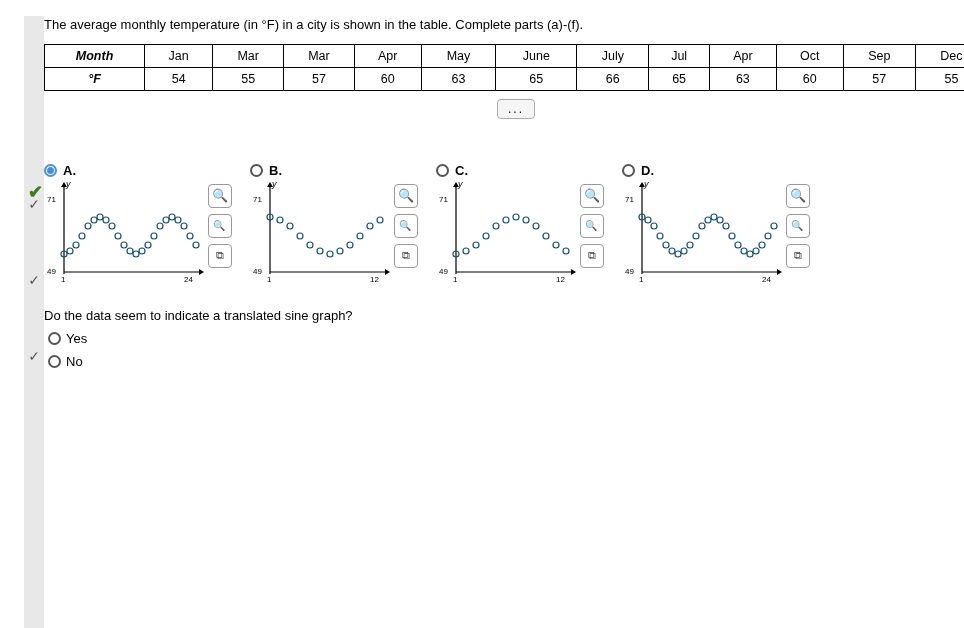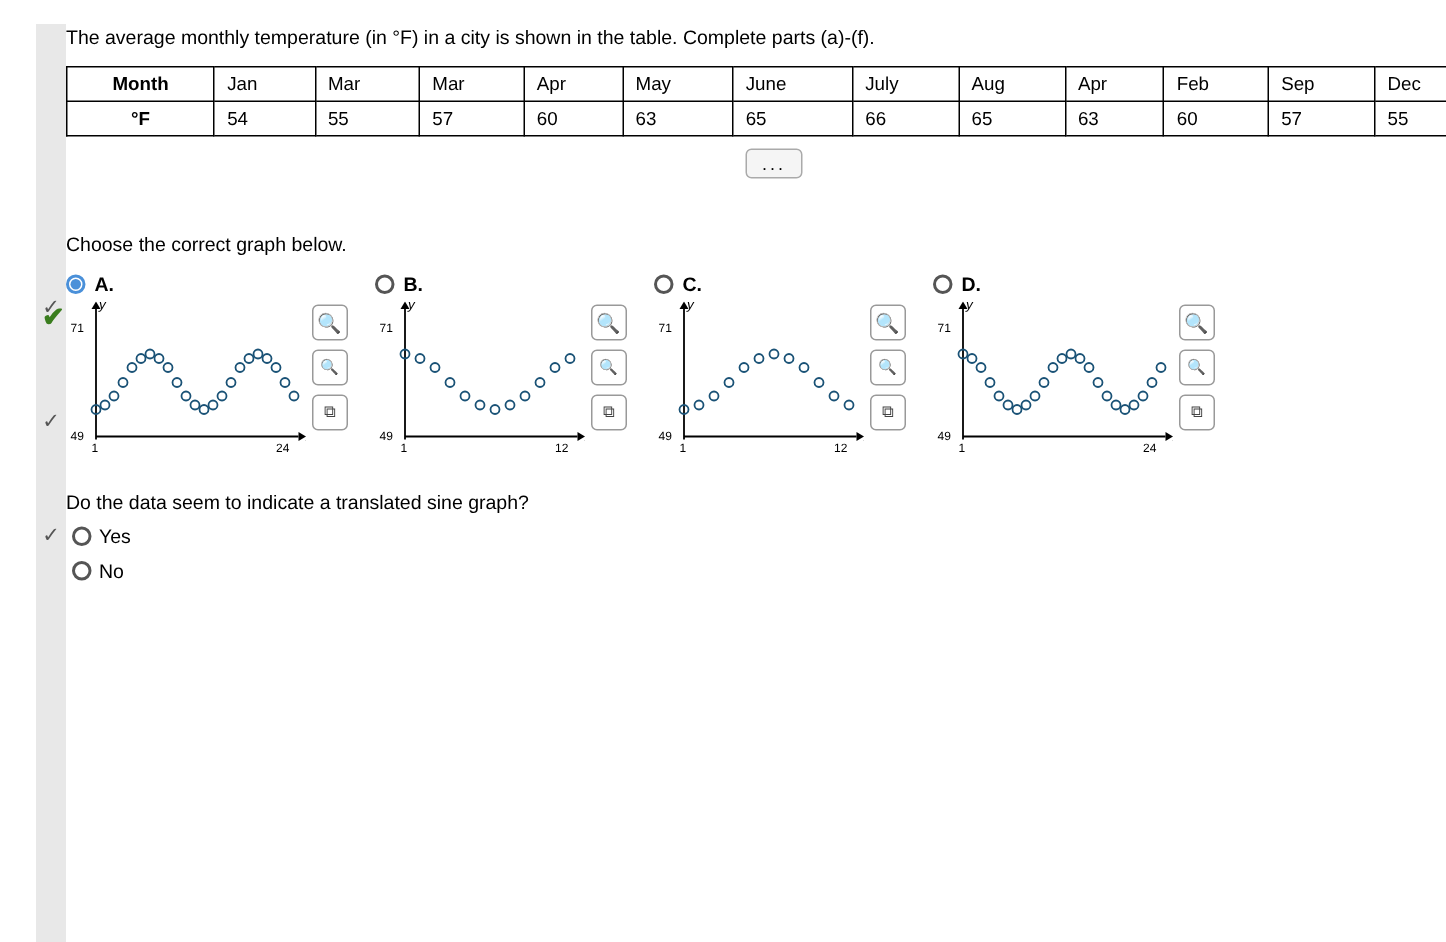--- a/index.html
+++ b/index.html
@@ -46,29 +46,30 @@
     
     .temp-table {
       border-collapse: collapse;
       width: 100%;
       margin-bottom: 8px;
       font-size: 12.5px;
     }
     .temp-table th, .temp-table td {
       border: 1px solid #000;
       padding: 4px 8px;
-      text-align: left;
+      text-align: center;
     }
     .temp-table th {
       font-weight: bold;
       background: #fff;
     }
     .temp-table .label-col {
       text-align: center;
       font-weight: bold;
+      font-style: italic;
     }
 
     
     .ellipsis-row {
       display: flex;
       justify-content: center;
       margin: 8px 0 14px 0;
     }
     .ellipsis-btn {
       border: 1px solid #aaa;
@@ -223,23 +224,23 @@
       <tbody>
           <tr>
         <th class="label-col">Month</th>
         <td>Jan</td>
         <td>Mar</td>
         <td>Mar</td>
         <td>Apr</td>
         <td>May</td>
         <td>June</td>
         <td>July</td>
-        <td>Aug</td>
+        <td>Jul</td>
         <td>Apr</td>
-        <td>Feb</td>
+        <td>Oct</td>
         <td>Sep</td>
         <td>Dec</td>
       </tr>
       <tr>
         <th class="label-col">°F</th>
         <td>54</td>
         <td>55</td>
         <td>57</td>
         <td>60</td>
         <td>63</td>
@@ -253,21 +254,20 @@
       </tr>
     </tbody>
       </table>
 
     <div class="ellipsis-row">
       <button class="ellipsis-btn">...</button>
     </div>
 
     <div class="part-text">
       <br>
-      <span>Choose the correct graph below.</span>
     </div>
 
     <div class="graphs-row">
 
       <div class="graph-option-wrap">
         <div class="graph-option">
           <div class="graph-option-header">
             <div class="radio-circle selected">
               
             </div>

